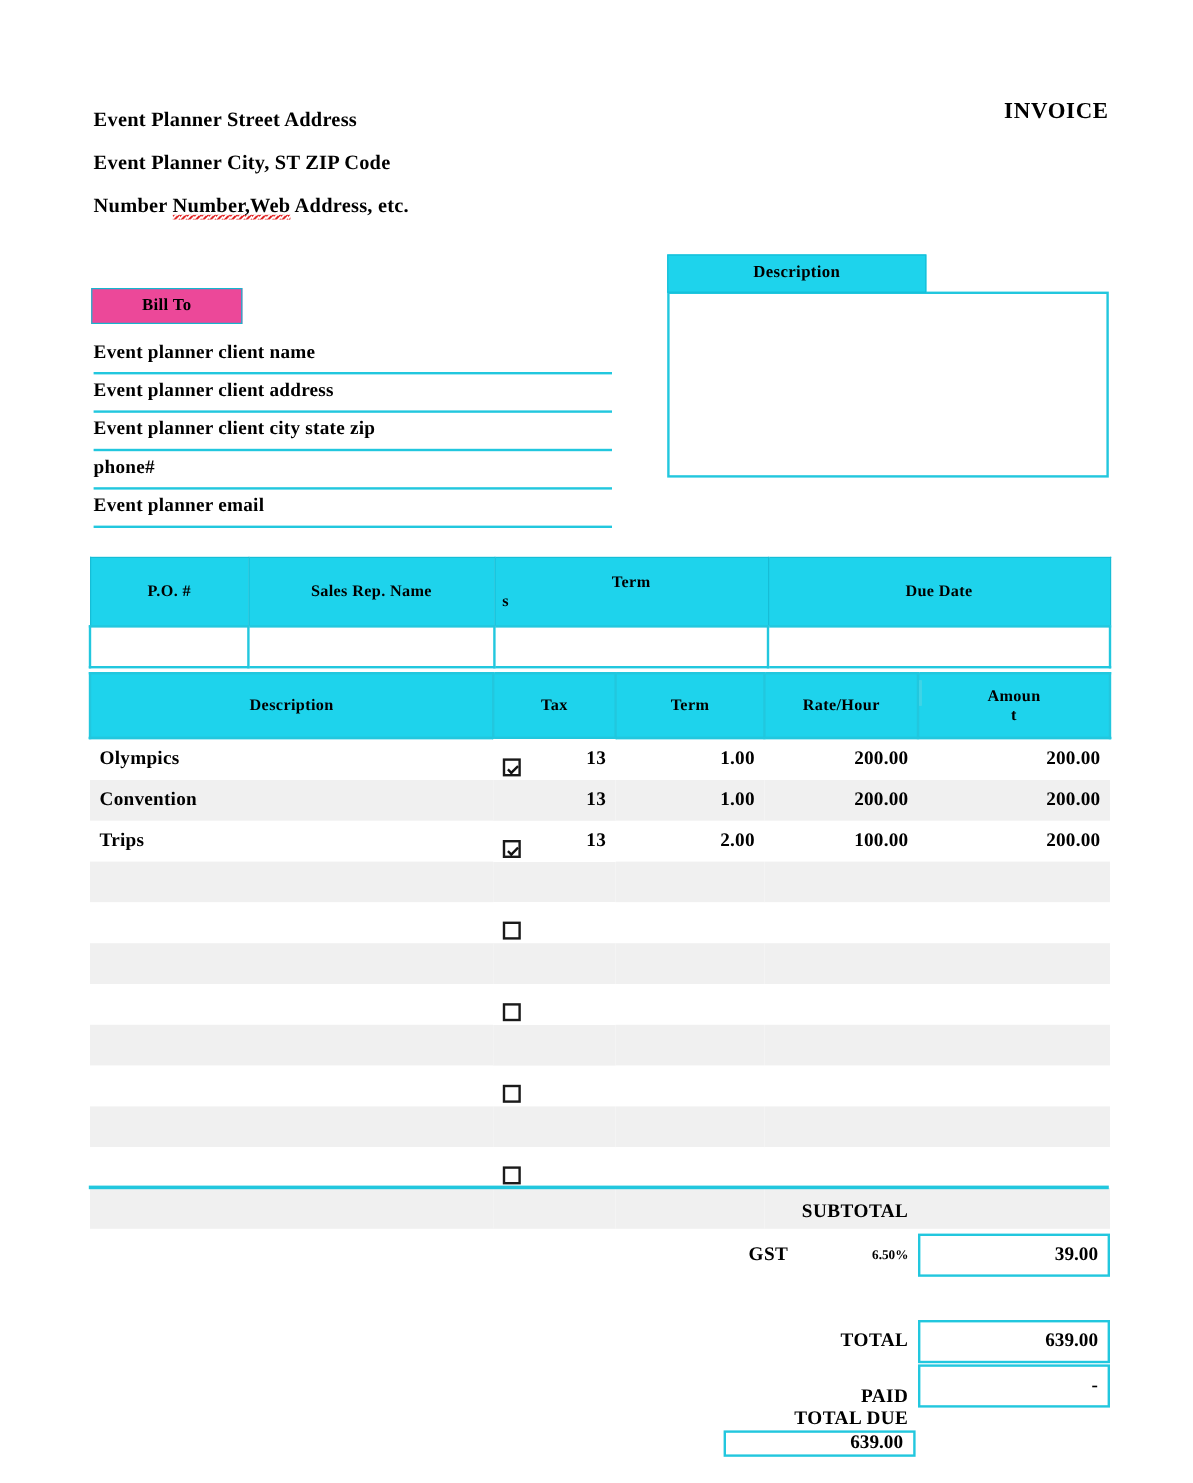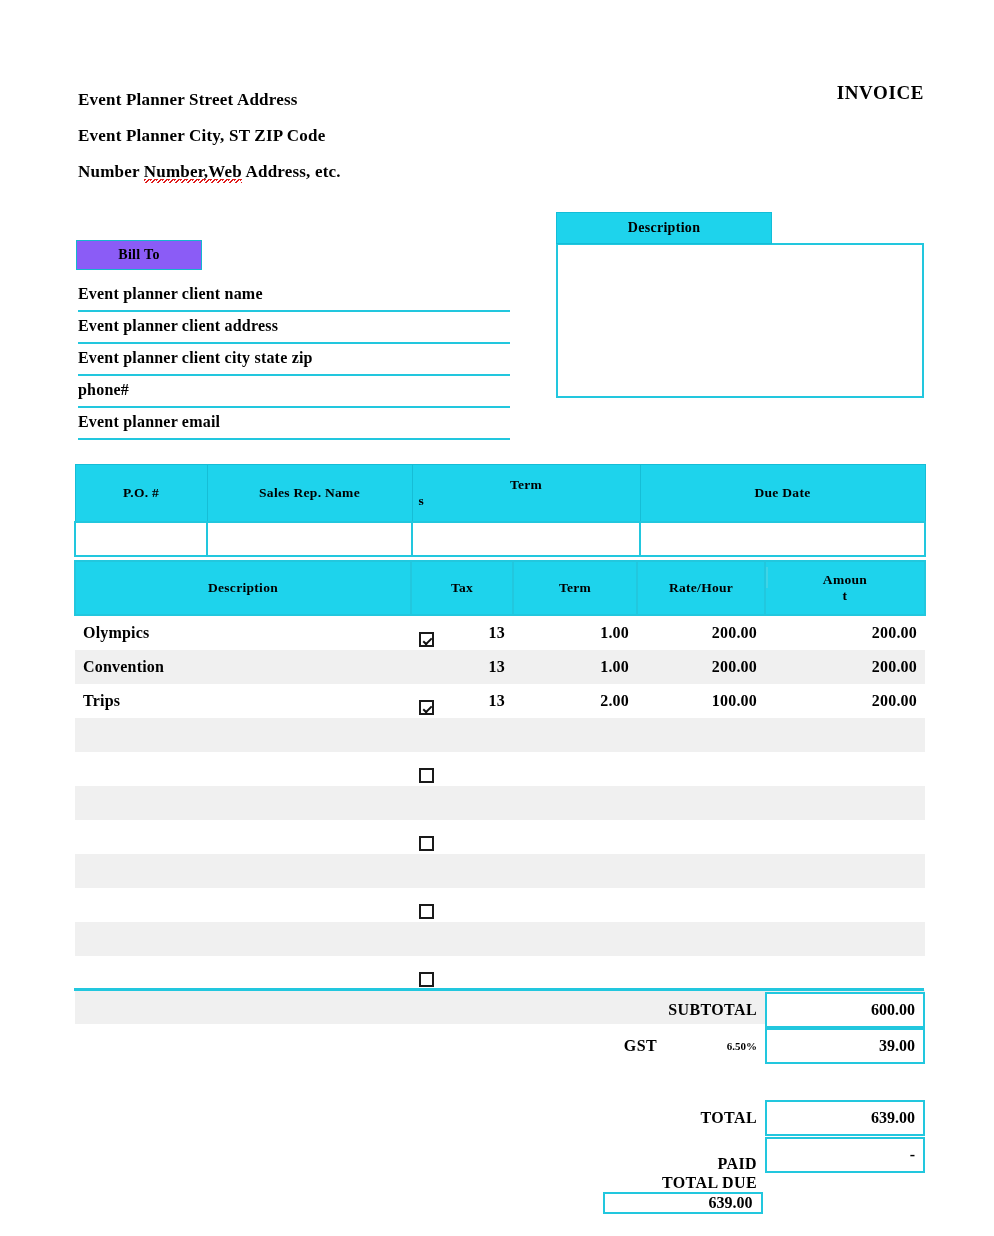--- a/index.html
+++ b/index.html
@@ -49,21 +49,21 @@
     letter-spacing: .6px;
   }
 
   
   #billto-heading {
     position: absolute;
     left: 76px;
     top: 240px;
     width: 126px;
     height: 30px;
-    background: #8b5cf6;
+    background: #ec4899;
     border: 1px solid #14B6CE;
     box-sizing: border-box;
     display: flex;
     align-items: center;
     justify-content: center;
     font-size: 14px;
     font-weight: bold;
     letter-spacing: .3px;
   }
   #billto-lines {
@@ -438,21 +438,20 @@
         <td class="c-hours"></td>
         <td class="c-rate"></td>
         <td class="c-amt"><span></span></td>
       </tr>
     </tbody>
 </table>
 <div id="items-bottom-rule"></div>
 
 <div class="tot-row" id="row-subtotal">
   <div class="tot-label">SUBTOTAL</div>
-  <div class="tot-box">600.00</div>
 </div>
 <div class="tot-row" id="row-gst">
   <div class="tot-label">GST</div>
   <div class="tot-pct">6.50%</div>
   <div class="tot-box">39.00</div>
 </div>
 
 <div class="tot-row" id="row-total">
   <div class="tot-label">TOTAL</div>
   <div class="tot-box">639.00</div>

